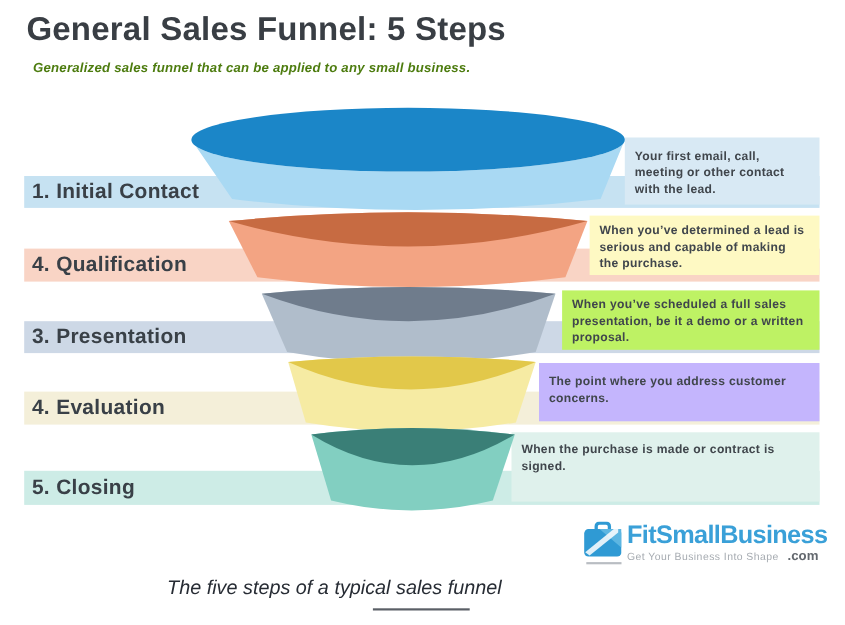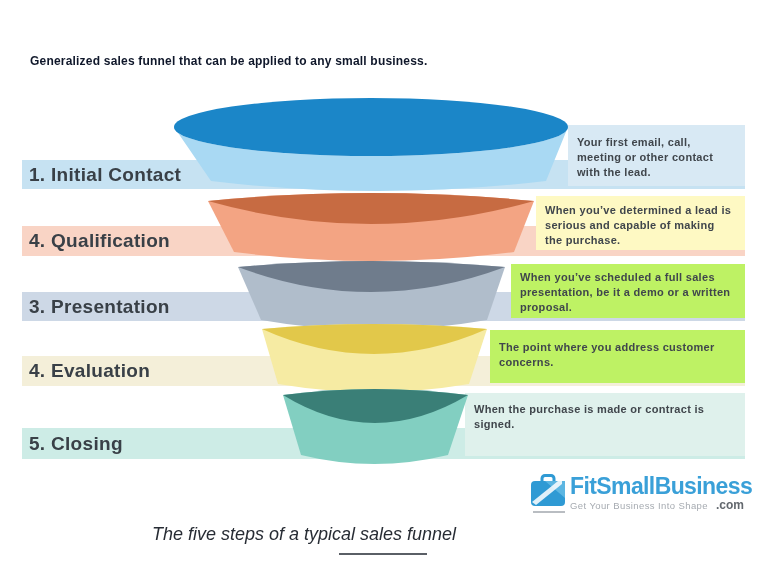--- a/index.html
+++ b/index.html
@@ -2,21 +2,21 @@
 <html><head>
 <meta charset="utf-8">
 <style>
   html,body{margin:0;padding:0;background:#fff;}
   .canvas{position:relative;width:768px;height:568px;background:#ffffff;overflow:hidden;
           font-family:"Liberation Sans",sans-serif;}
 
   .title{position:absolute;left:24px;top:10px;margin:0;font-size:30px;font-weight:900;
          color:#393e44;letter-spacing:0.2px;}
   .subtitle{position:absolute;left:30px;top:54px;font-size:12px;font-weight:bold;
-            color:#0f172a;letter-spacing:0.2px;}
+            color:#4d7c0f;letter-spacing:0.2px;font-style:italic;}
 
   .strip{position:absolute;left:22px;width:723px;}
   .s1{top:160px;height:29px}
   .s2{top:226px;height:30px}
   .s3{top:292px;height:29px}
   .s4{top:356px;height:30px}
   .s5{top:428px;height:31px}
 
   .panel{position:absolute;box-sizing:border-box;padding:8px 10px 0 9px;}
   .p1{left:568px;top:125px;width:177px;height:61px;padding-top:10px}
@@ -46,38 +46,39 @@
 
   .caption{position:absolute;left:0;top:524px;width:608px;text-align:center;font-style:italic;
            font-size:18px;color:#272c34;}
   .caption-rule{position:absolute;left:339px;top:553px;width:88px;height:2px;background:#5a5f66;}
 </style>
 </head>
 <body>
 
 <div class="canvas">
 
+  <h1 class="title">General Sales Funnel: 5 Steps</h1>
   <div class="subtitle">Generalized sales funnel that can be applied to any small business.</div>
 
   <div class="strip s1" style="background: rgb(198, 226, 242);"></div>
   <div class="strip s2" style="background: rgb(249, 212, 197);"></div>
   <div class="strip s3" style="background: rgb(205, 216, 230);"></div>
   <div class="strip s4" style="background: rgb(244, 239, 217);"></div>
   <div class="strip s5" style="background: rgb(205, 236, 230);"></div>
 
   <div class="panel p1" style="background: rgb(216, 233, 244);">
     <div class="desc">Your first email, call, meeting or other contact with the lead.</div>
   </div>
   <div class="panel p2" style="background: #fef9c3;">
     <div class="desc">When you’ve determined a lead is serious and capable of making the purchase.</div>
   </div>
   <div class="panel p3" style="background: #bef264;">
     <div class="desc">When you’ve scheduled a full sales presentation, be it a demo or a written proposal.</div>
   </div>
-  <div class="panel p4" style="background: #bef264;">
+  <div class="panel p4" style="background: #c4b5fd;">
     <div class="desc">The point where you address customer concerns.</div>
   </div>
   <div class="panel p5" style="background: rgb(223, 241, 236);">
     <div class="desc">When the purchase is made or contract is signed.</div>
   </div>
 
   <svg class="funnel" width="768" height="568" viewBox="0 0 768 568">
     <g>
       <path d="M174,127 L211,181 Q378,201 546,181 L568,127 A197,29 0 0 1 174,127 Z" fill="#a9d9f3"></path>
       <ellipse cx="371" cy="127" rx="197" ry="29" fill="#1b86c8"></ellipse>

